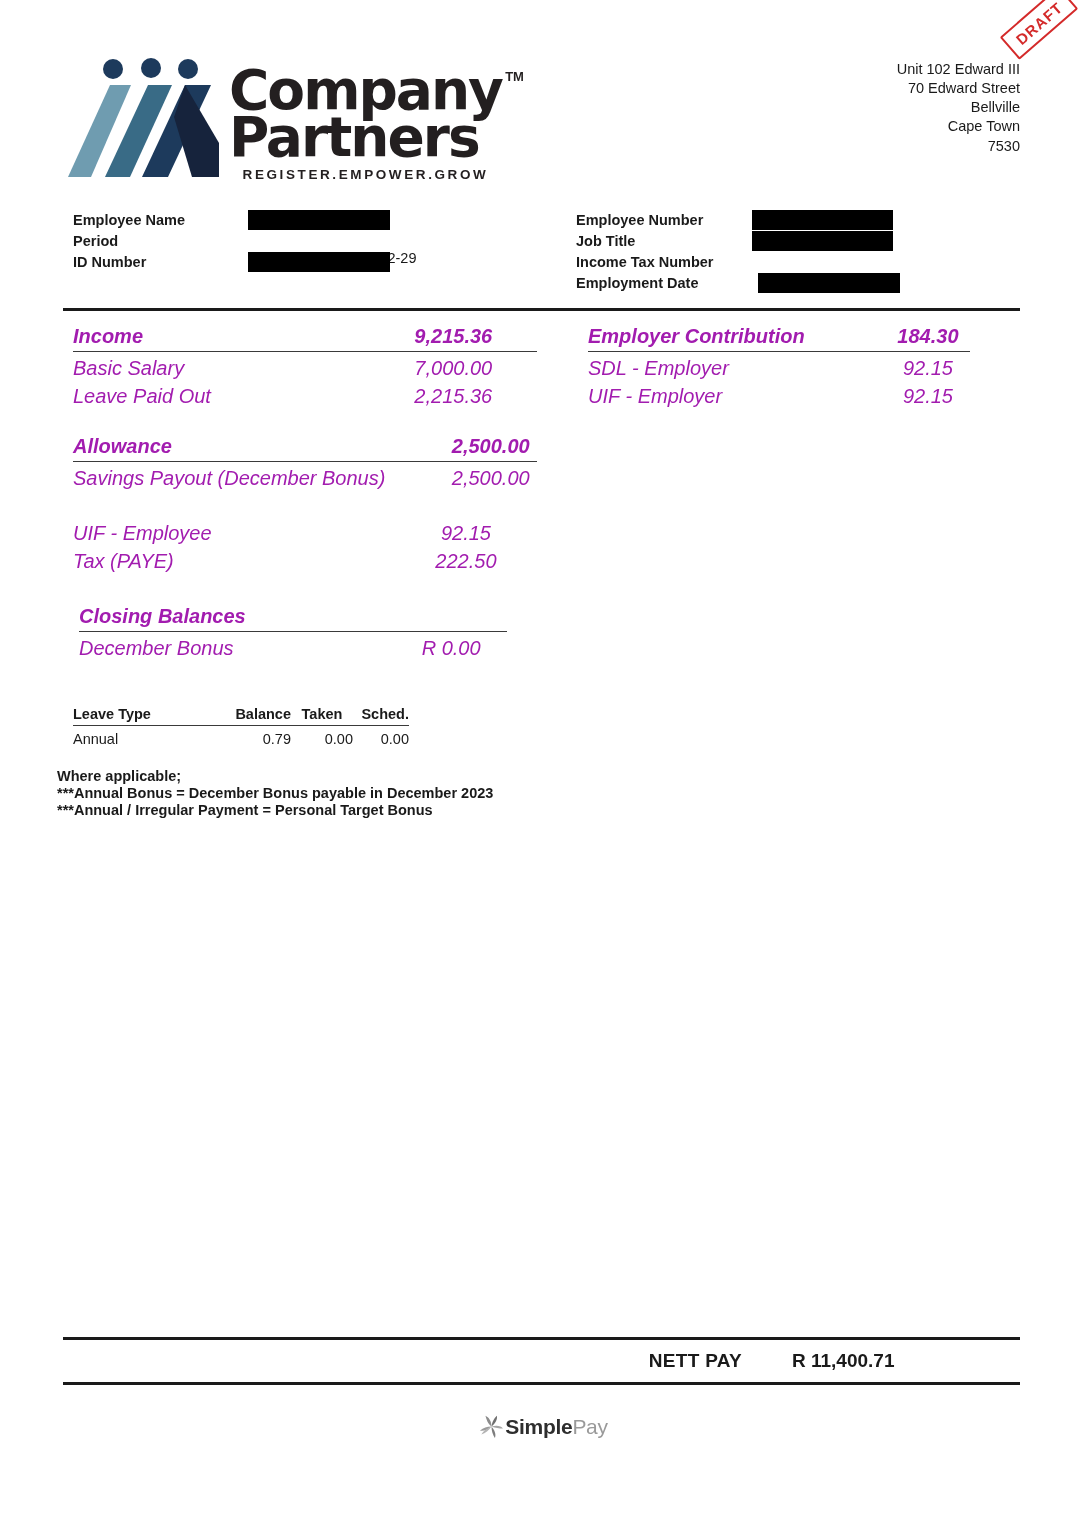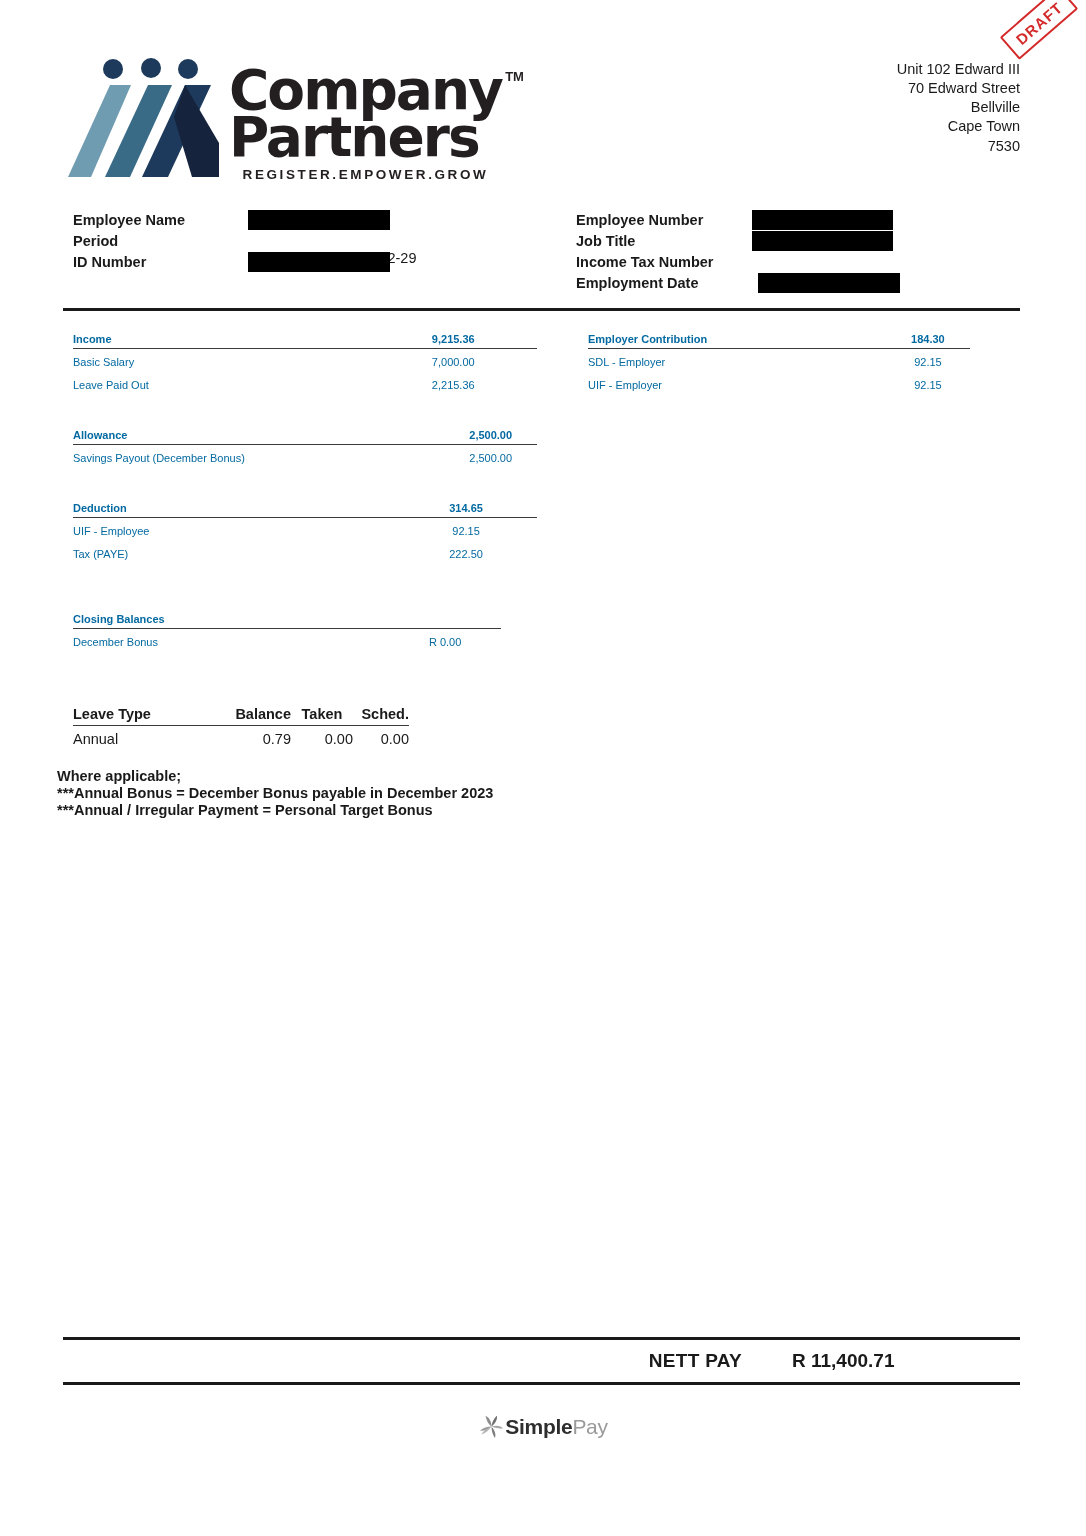--- a/index.html
+++ b/index.html
@@ -94,21 +94,21 @@
     position: absolute; left: 63px; top: 308px;
     width: 957px; height: 3px; background: #1a1a1a;
   }
 
   
   .content { position: absolute; top: 325px; left: 0; width: 100%; }
   .col-left  { position: absolute; left: 73px;  width: 464px; }
   .col-right { position: absolute; left: 588px; width: 382px; }
 
   table.pt { width: 100%; border-collapse: collapse; }
-  table.pt td { font-size: 11px; color: #0369a1; padding: 0; }
+  table.pt td { font-size: 20px; color: #a21caf; padding: 0; font-style: italic; }
   tr.sec-head td {
     font-weight: bold;
     border-bottom: 1.6px solid #3a3a3a;
     padding-bottom: 3px;
     height: 23px;
     vertical-align: bottom;
   }
   tr.item td { padding-top: 5px; height: 23px; }
   td.amt { text-align: center; white-space: nowrap; }
   .gap { height: 27px; }
@@ -256,24 +256,20 @@
         <td>Savings Payout (December Bonus)</td>
         <td class="amt">2,500.00</td>
       </tr>
     </tbody>
       </table>
 
     <div class="gap"></div>
 
     <table class="pt">
       <tbody>
-          <tr class="sec-head">
-        <td>Deduction</td>
-        <td class="amt">314.65</td>
-      </tr>
       <tr class="item">
         <td>UIF - Employee</td>
         <td class="amt">92.15</td>
       </tr>
       <tr class="item">
         <td>Tax (PAYE)</td>
         <td class="amt">222.50</td>
       </tr>
     </tbody>
       </table>
@@ -292,21 +288,21 @@
       </tr>
       <tr class="item">
         <td>UIF - Employer</td>
         <td class="amt">92.15</td>
       </tr>
     </tbody>
       </table>
   </div>
 </div>
 
-<div style="position:absolute; left:73px; top:605px; width:428px;">
+<div style="position:absolute; left:79px; top:605px; width:428px;">
   <table class="pt">
     <tbody>
         <tr class="sec-head">
       <td>Closing Balances</td>
       <td class="amt"></td>
     </tr>
     <tr class="item">
       <td>December Bonus</td>
       <td class="amt">R 0.00</td>
     </tr>

